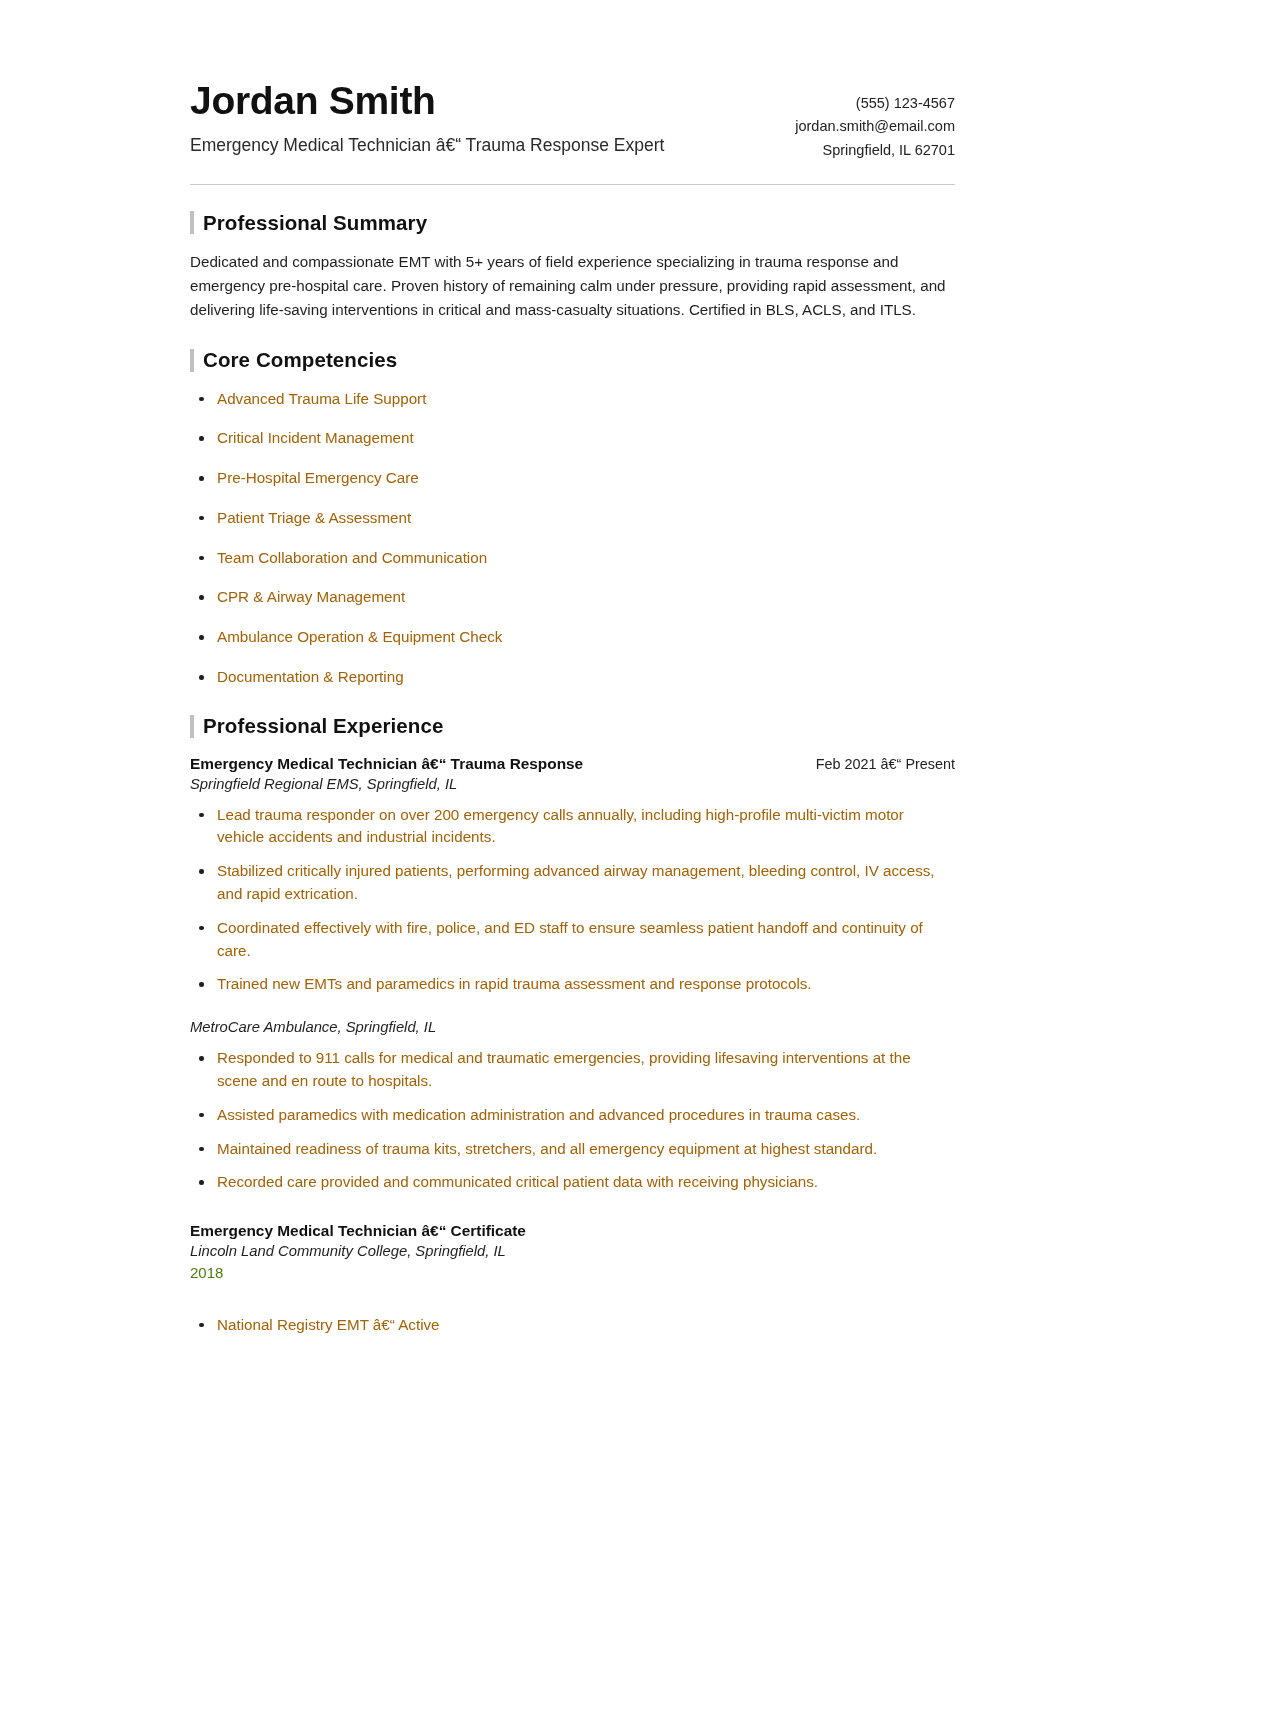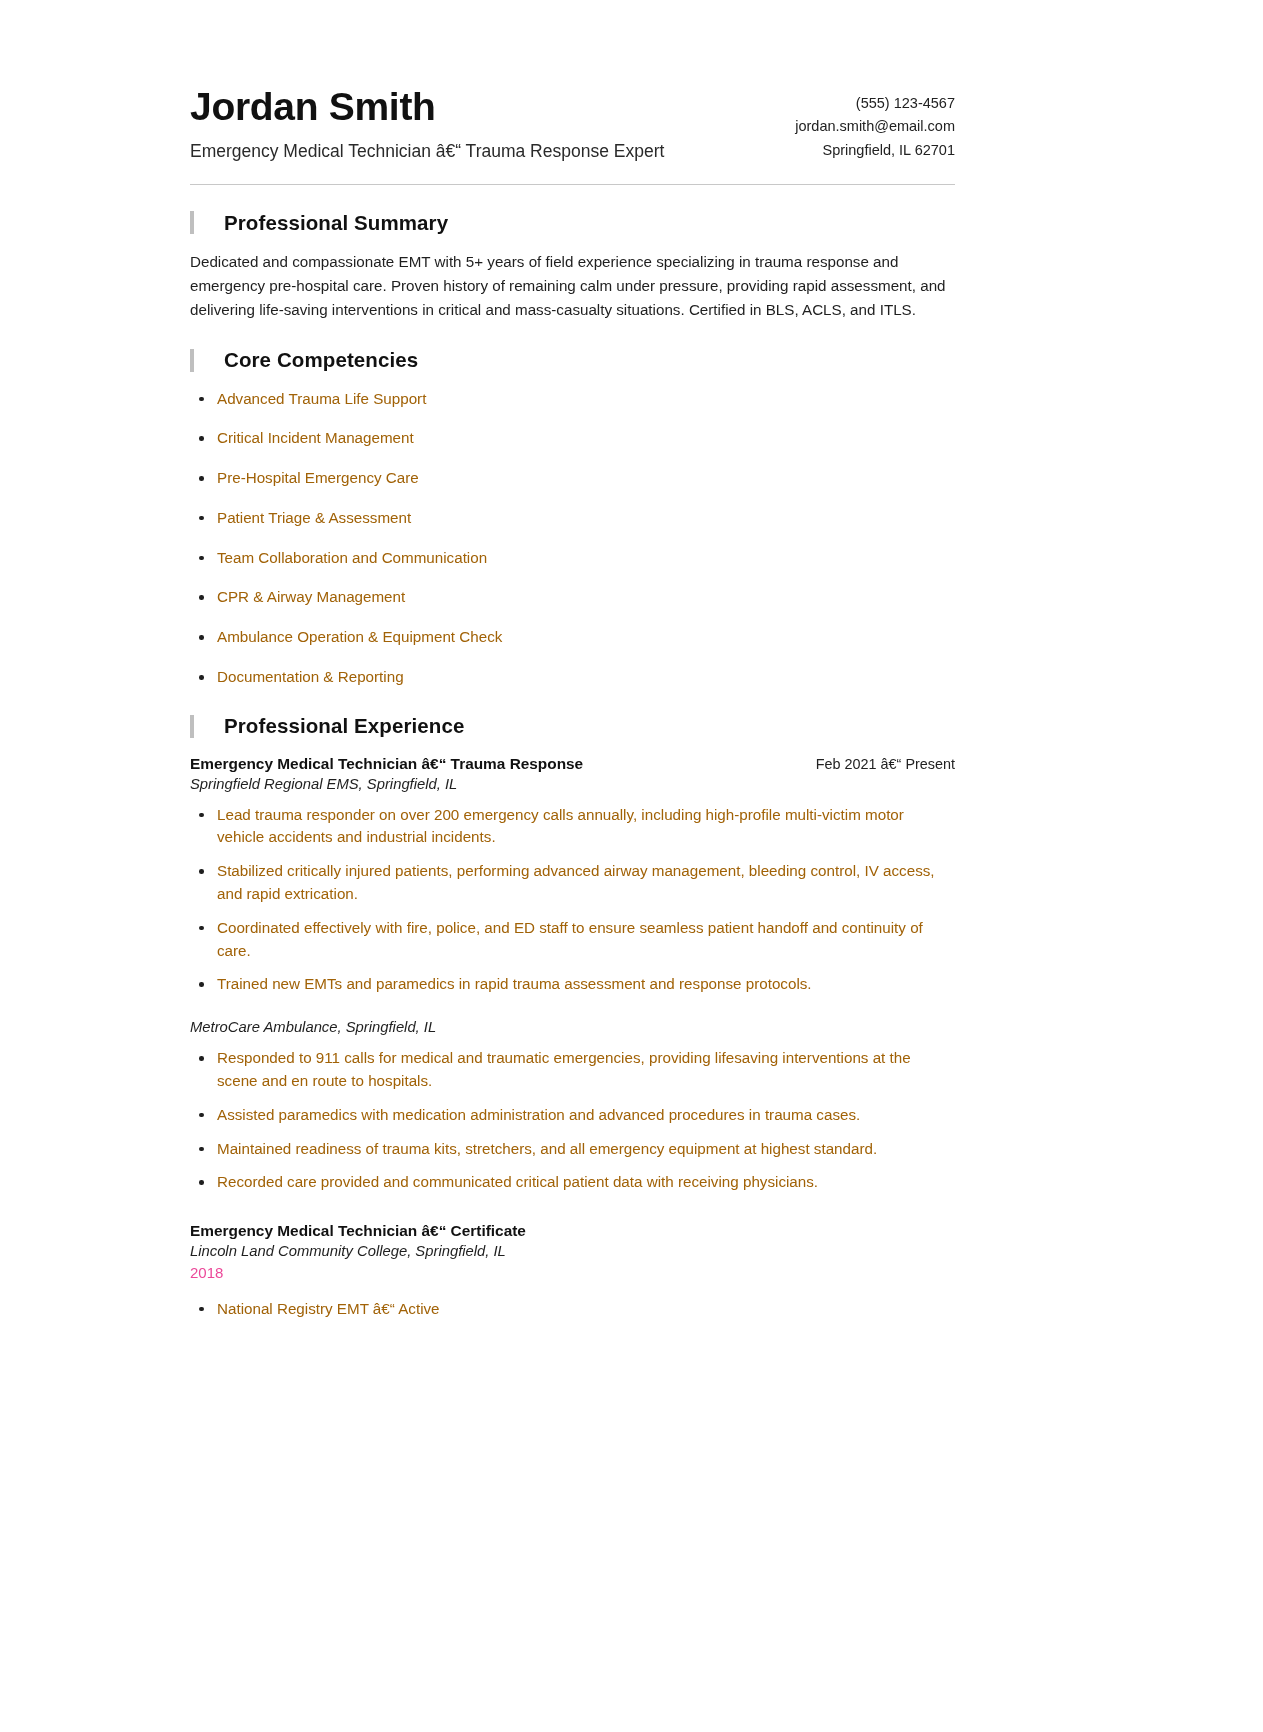--- a/index.html
+++ b/index.html
@@ -22,21 +22,21 @@
     box-sizing: border-box;
     padding: 78px 308px 0 190px;
   }
   .resume {
     width: 765px;
   }
 
   
   .header {
     display: flex;
-    align-items: flex-end;
+    align-items: flex-start;
     justify-content: space-between;
   }
   .identity {
     flex: 1 1 auto;
     padding-top: 2px;
   }
   .name {
     font-size: 39px;
     font-weight: 700;
     letter-spacing: -0.3px;
@@ -67,21 +67,21 @@
     border-top: 1px solid #c8c8c8;
     margin: 22px 0 0 0;
     width: 100%;
   }
 
   
   .section { margin-top: 26px; }
   .section-head {
     display: flex;
     align-items: center;
-    gap: 30px;
+    gap: 9px;
     margin-bottom: 16px;
   }
   .accent-bar {
     display: block;
     width: 4px;
     height: 23px;
     background: #bfbfbf;
     flex: 0 0 auto;
   }
   .section-title {
@@ -167,23 +167,23 @@
     line-height: 1.38;
   }
   .edu-school {
     font-size: 14.8px;
     font-style: italic;
     color: #1f1f1f;
     line-height: 1.38;
   }
   .edu-year {
     font-size: 15px;
-    color: #ec4899;
+    color: #4d7c0f;
     line-height: 1.45;
-    margin-bottom: 14px;
+    margin-bottom: 30px;
   }
 </style>
 </head>
 <body>
 
 <div class="page">
   <div class="resume">
 
     <div class="header">
       <div class="identity">

